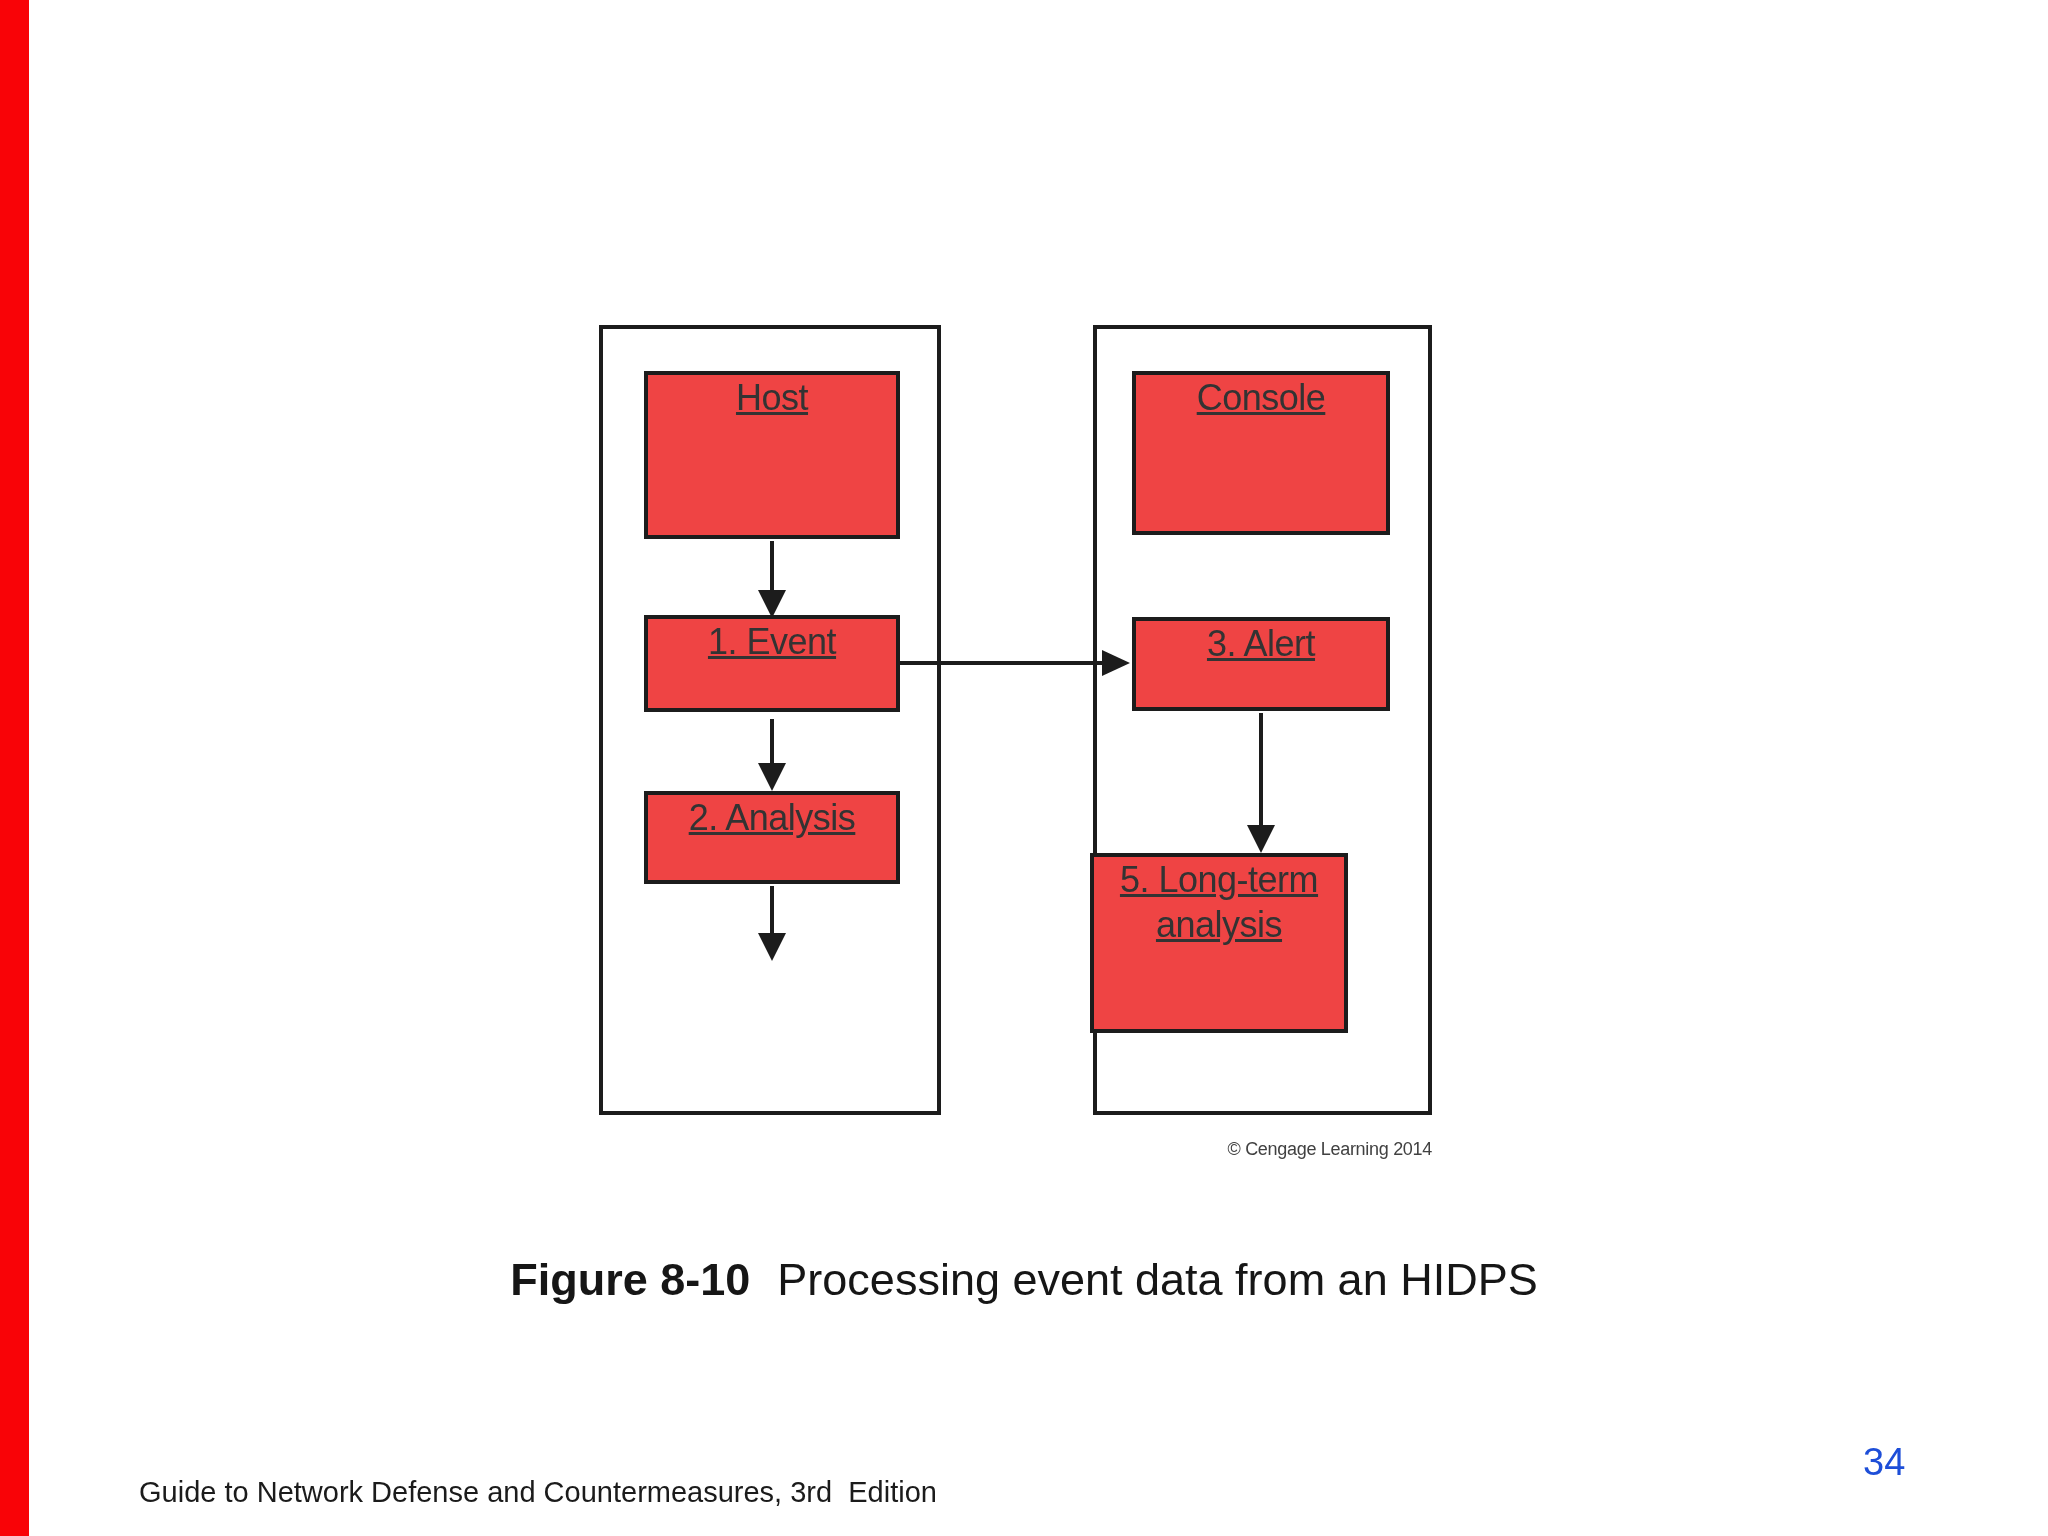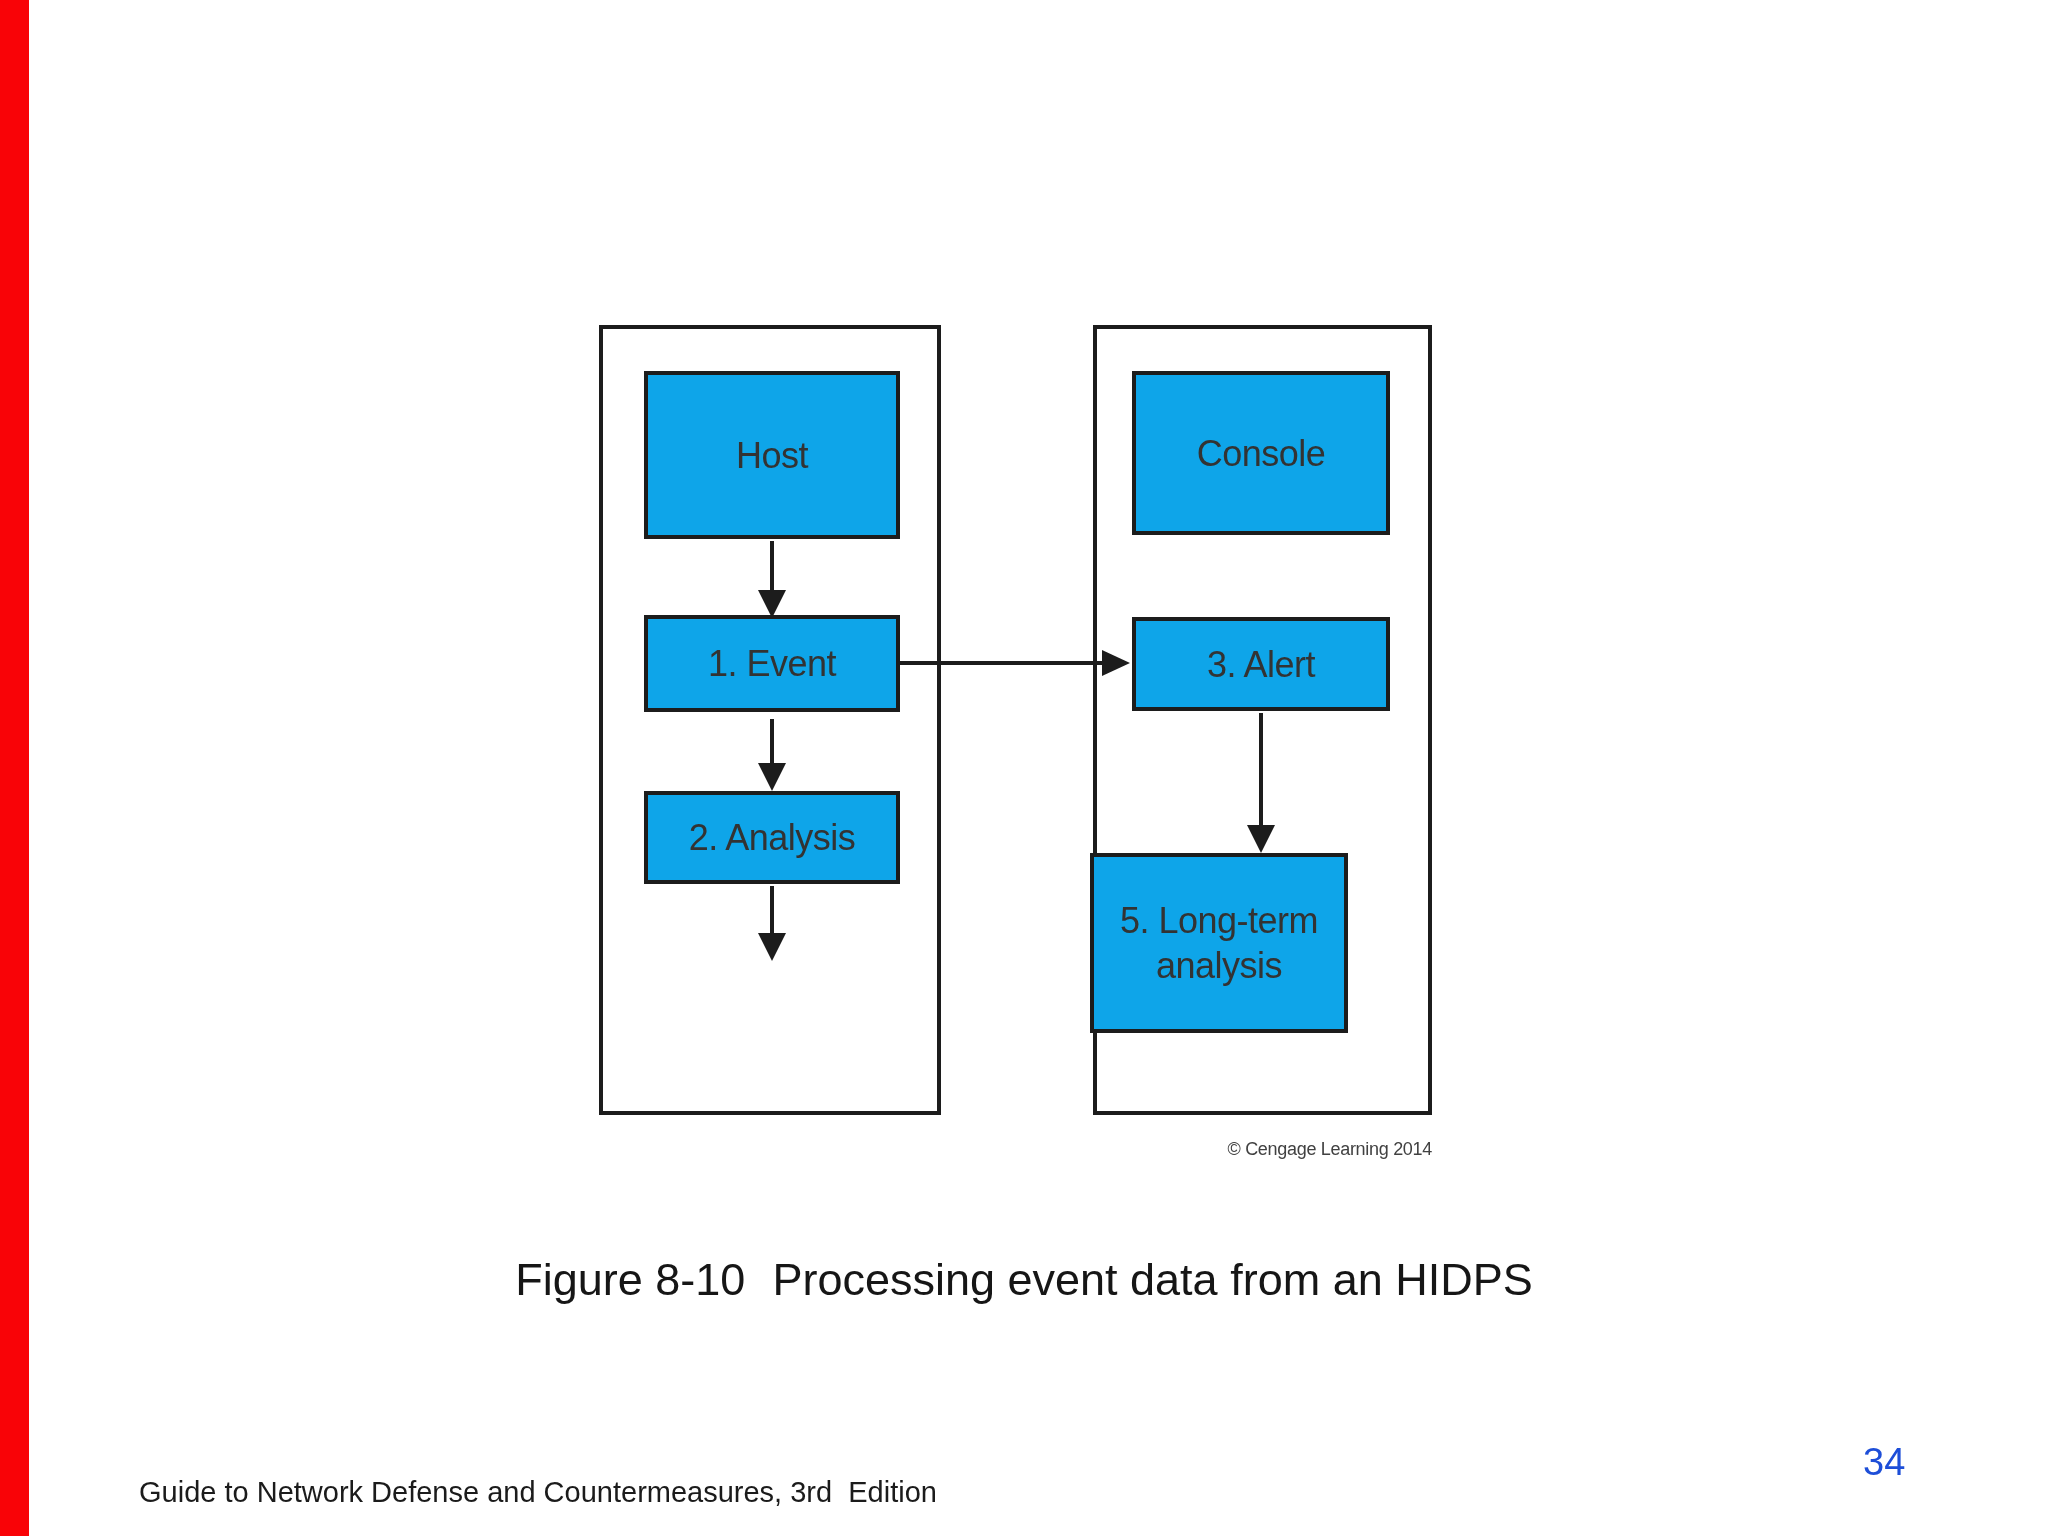--- a/index.html
+++ b/index.html
@@ -12,43 +12,43 @@
     font-family:"Liberation Sans", sans-serif;
     position:relative;overflow:hidden;
   }
   .slide{position:absolute;left:0;top:0;width:2048px;height:1536px;background:#ffffff;}
   .accent-bar{position:absolute;left:0;top:0;width:29px;height:1536px;}
   .group-box{
     position:absolute;border:4px solid var(--ink);background:#ffffff;
     box-sizing:border-box;
   }
   .node{
-    position:absolute;border:4px solid var(--ink);background:#0ea5e9;
+    position:absolute;border:4px solid var(--ink);background:#ef4444;
     box-sizing:border-box;display:flex;flex-direction:column;
-    align-items:center;justify-content:center;
+    align-items:center;justify-content:flex-start;
     font-size:36px;letter-spacing:-0.5px;color:var(--figtext);
-    text-align:center;line-height:1.25;
+    text-align:center;line-height:1.25;text-decoration:underline;
   }
   .vline{position:absolute;width:4px;background:var(--ink);}
   .vhead{position:absolute;width:0;height:0;
     border-left:14px solid transparent;border-right:14px solid transparent;
     border-top:28px solid var(--ink);}
   .hline{position:absolute;height:4px;background:var(--ink);}
   .hhead{position:absolute;width:0;height:0;
     border-top:13px solid transparent;border-bottom:13px solid transparent;
     border-left:28px solid var(--ink);}
   .copyright{
     position:absolute;left:1180px;top:1139px;width:252px;
     text-align:right;font-size:18px;letter-spacing:-0.3px;color:#414141;
   }
   .caption{
     position:absolute;left:0;top:1252px;width:2048px;
     text-align:center;font-size:45px;color:#161616;line-height:56px;
   }
-  .caption .cap-label{font-weight:400;}
+  .caption .cap-label{font-weight:700;}
   .caption .cap-text{margin-left:27px;}
   .footer-line{
     position:absolute;left:139px;top:1441px;
     font-size:29px;color:#1b1b1b;white-space:pre;margin-top:35px;
   }
   .page-number{
     position:absolute;left:1863px;top:1441px;
     font-size:38px;color:#1d4ed8;
   }
 </style>

